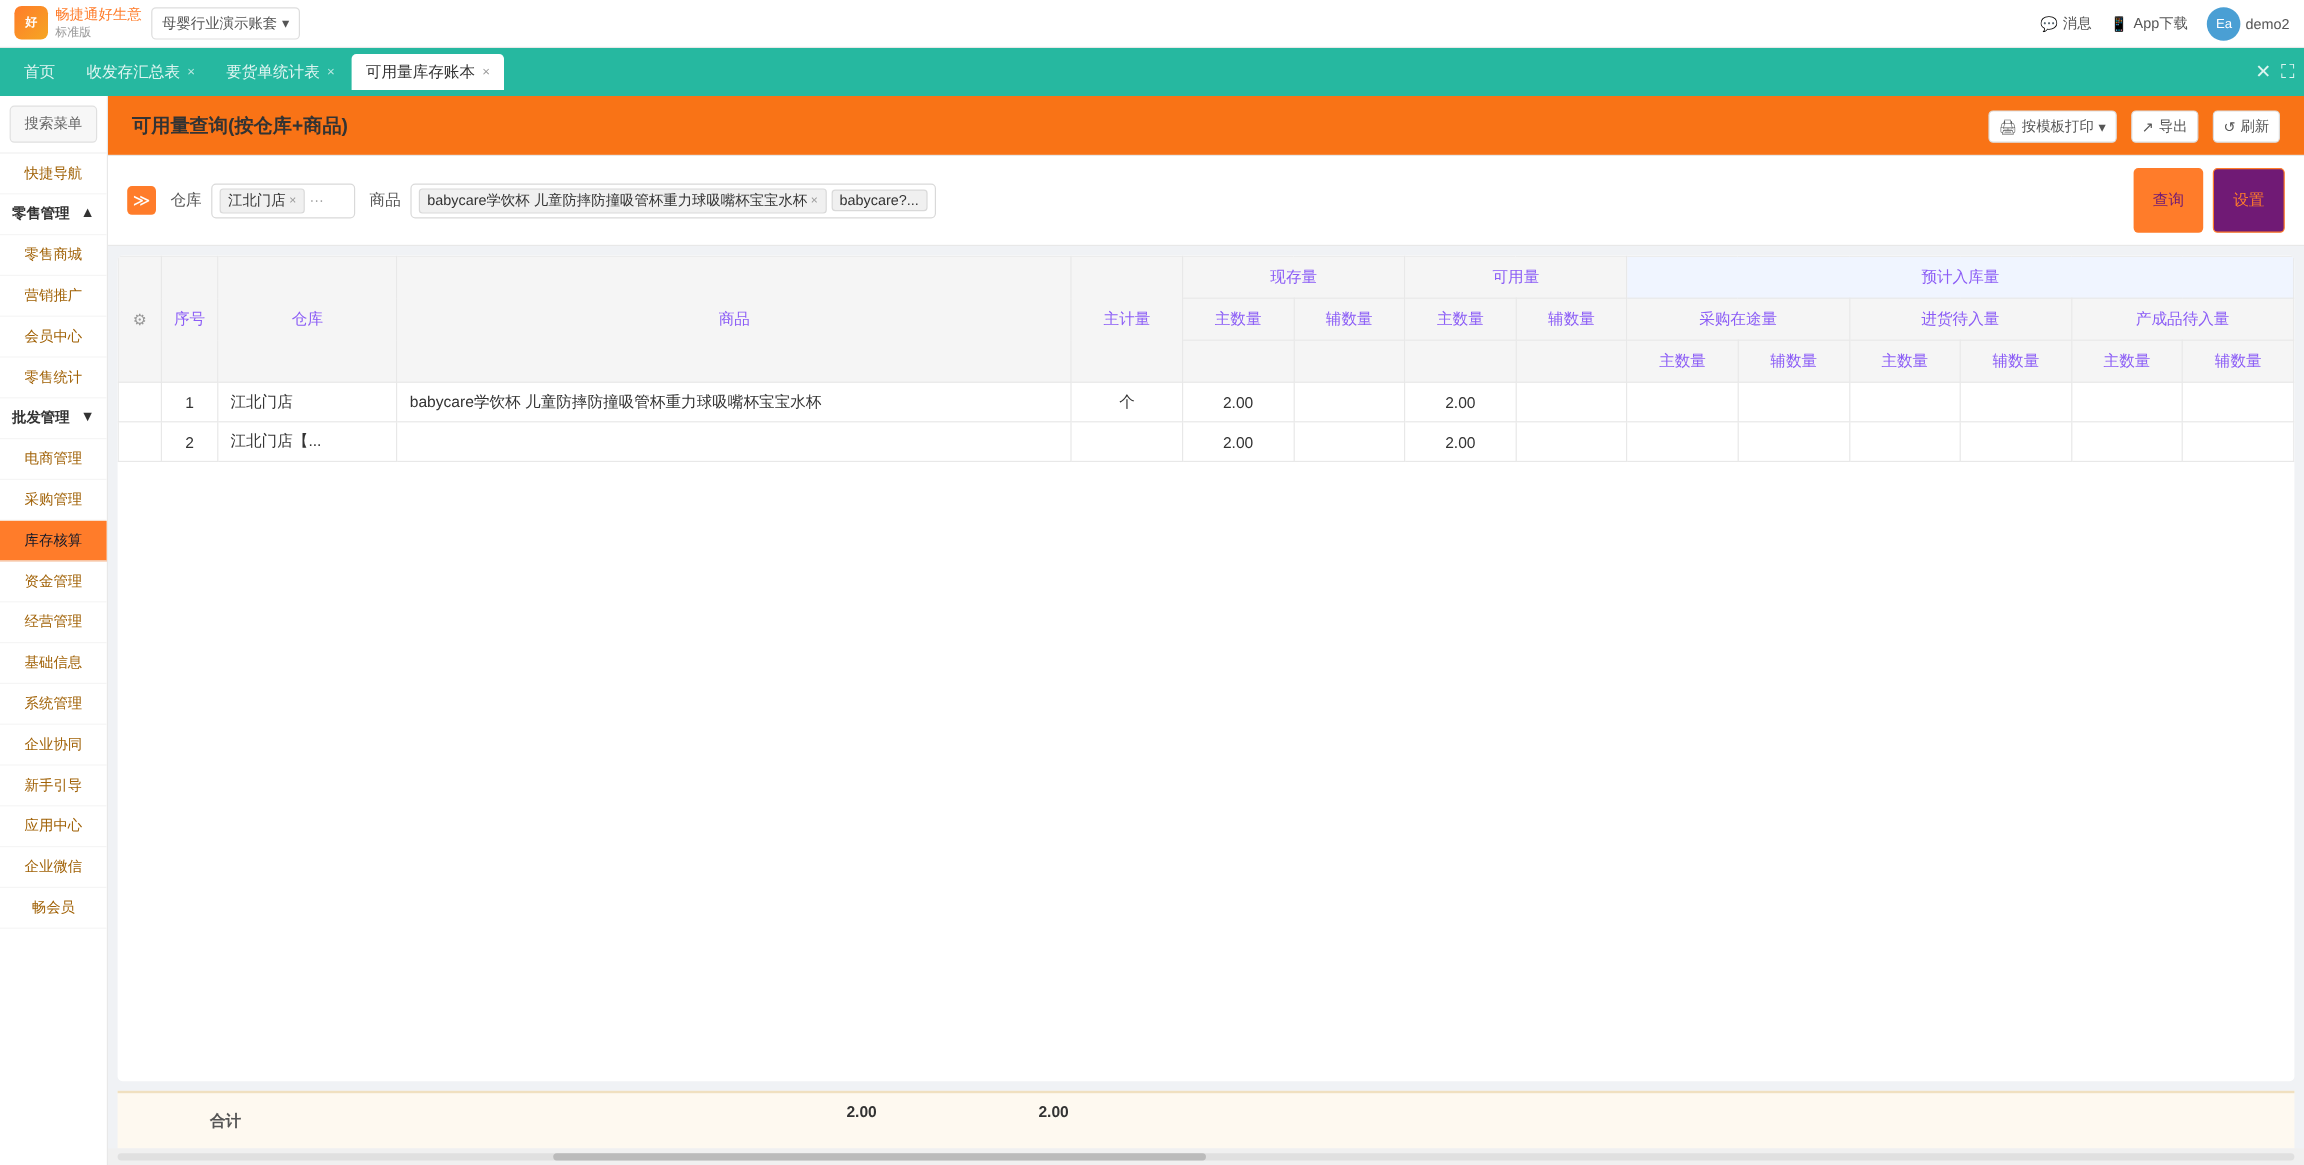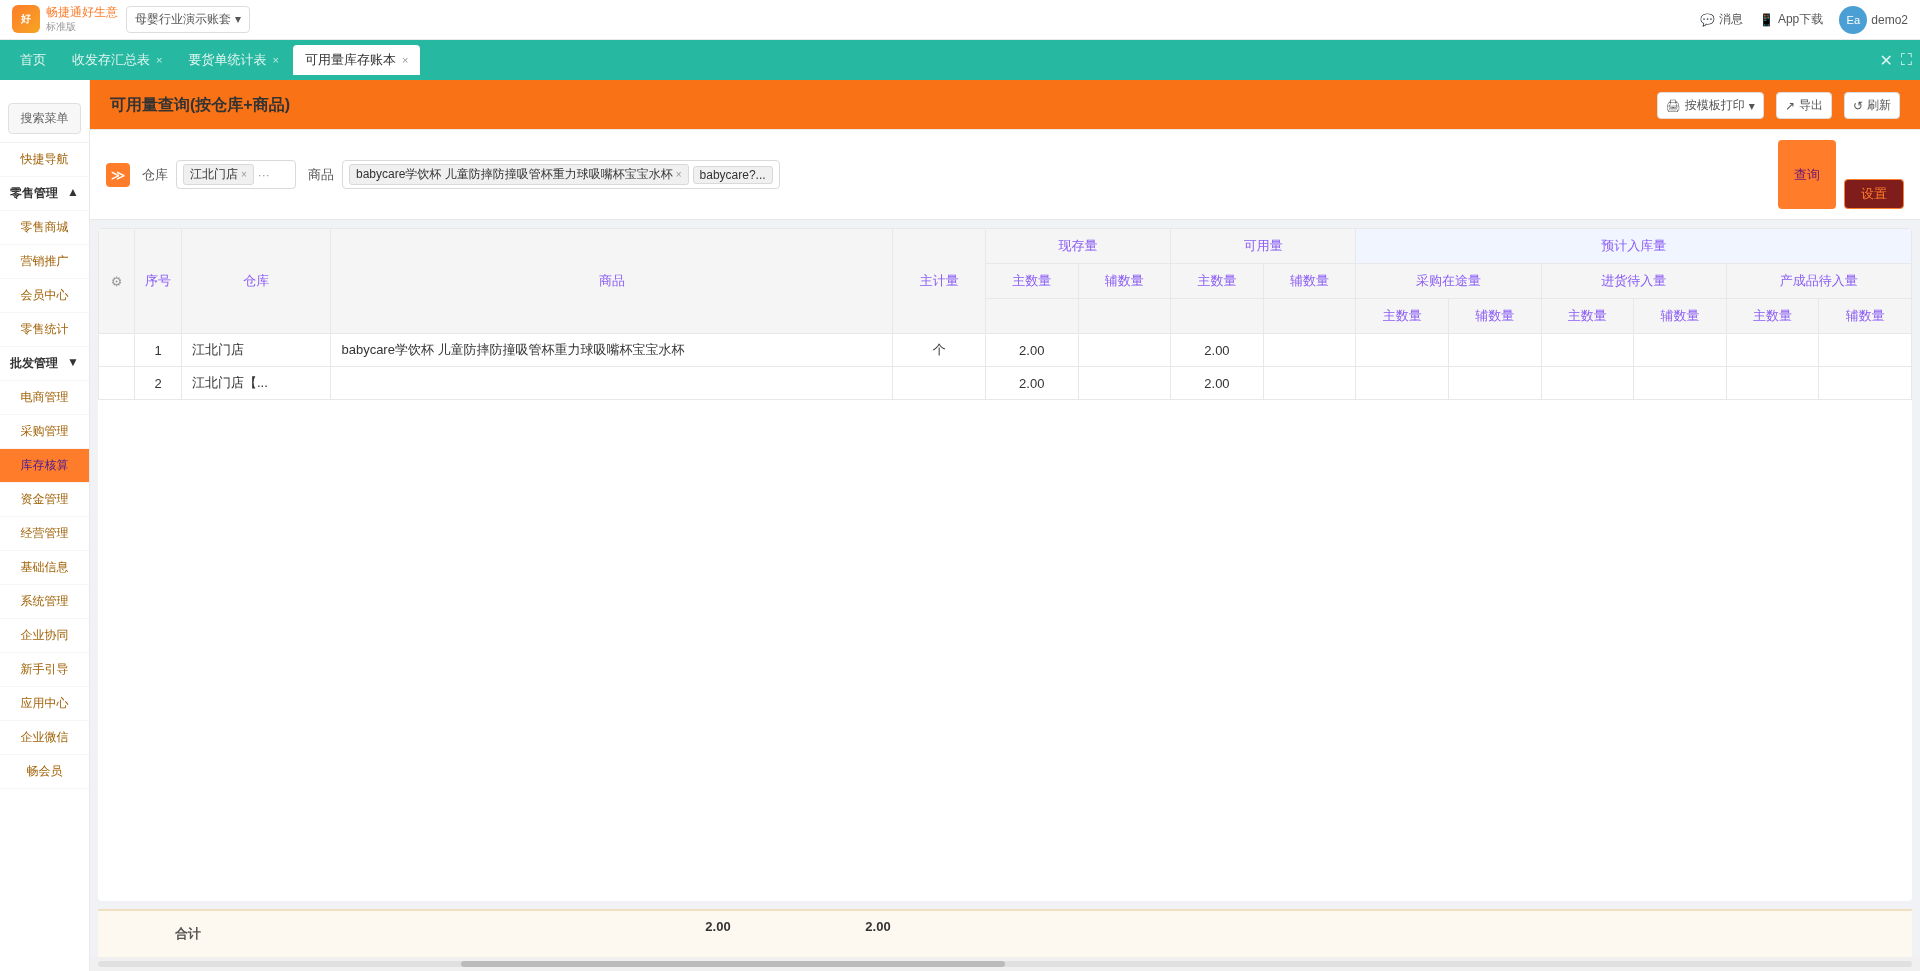--- a/index.html
+++ b/index.html
@@ -144,21 +144,20 @@
       background: #fff;
       border-right: 1px solid #e8e8e8;
       display: flex;
       flex-direction: column;
       flex-shrink: 0;
       overflow-y: auto;
     }
     .sidebar-search {
       padding: 8px;
       border-bottom: 1px solid #f0f0f0;
-      margin-top: 15px;
     }
     .sidebar-search-btn {
       width: 100%;
       padding: 6px 4px;
       background: #f7f7f7;
       border: 1px solid #e0e0e0;
       border-radius: 4px;
       font-size: 12px;
       color: #666;
       cursor: pointer;
@@ -167,21 +166,21 @@
     .sidebar-nav-item {
       padding: 8px 4px;
       text-align: center;
       cursor: pointer;
       font-size: 12px;
       color: #a16207;
       border-bottom: 1px solid #f5f5f5;
     }
     .sidebar-nav-item.active {
       background: #ff7c2a;
-      color: #4c1d95;
+      color: #0f172a;
     }
     .sidebar-nav-item.section-header {
       display: flex;
       align-items: flex-start;
       justify-content: space-between;
       padding: 8px 10px;
       font-size: 12px;
       color: #333;
       font-weight: bold;
     }
@@ -296,28 +295,27 @@
     .btn-query {
       background: #ff7c2a;
       color: #701a75;
       border: none;
       border-radius: 4px;
       padding: 5px 16px;
       font-size: 13px;
       cursor: pointer;
     }
     .btn-settings {
-      background: #7f1d1d;
+      background: #701a75;
       color: #ff7c2a;
       border: 1px solid #ff7c2a;
       border-radius: 4px;
-      padding: 5px 16px;
+      padding: 17px 16px;
       font-size: 13px;
       cursor: pointer;
-      margin-top: 39px;
     }
 
     
     .table-container {
       flex: 1;
       overflow: auto;
       background: #fff;
       margin: 8px;
       border-radius: 4px;
     }

